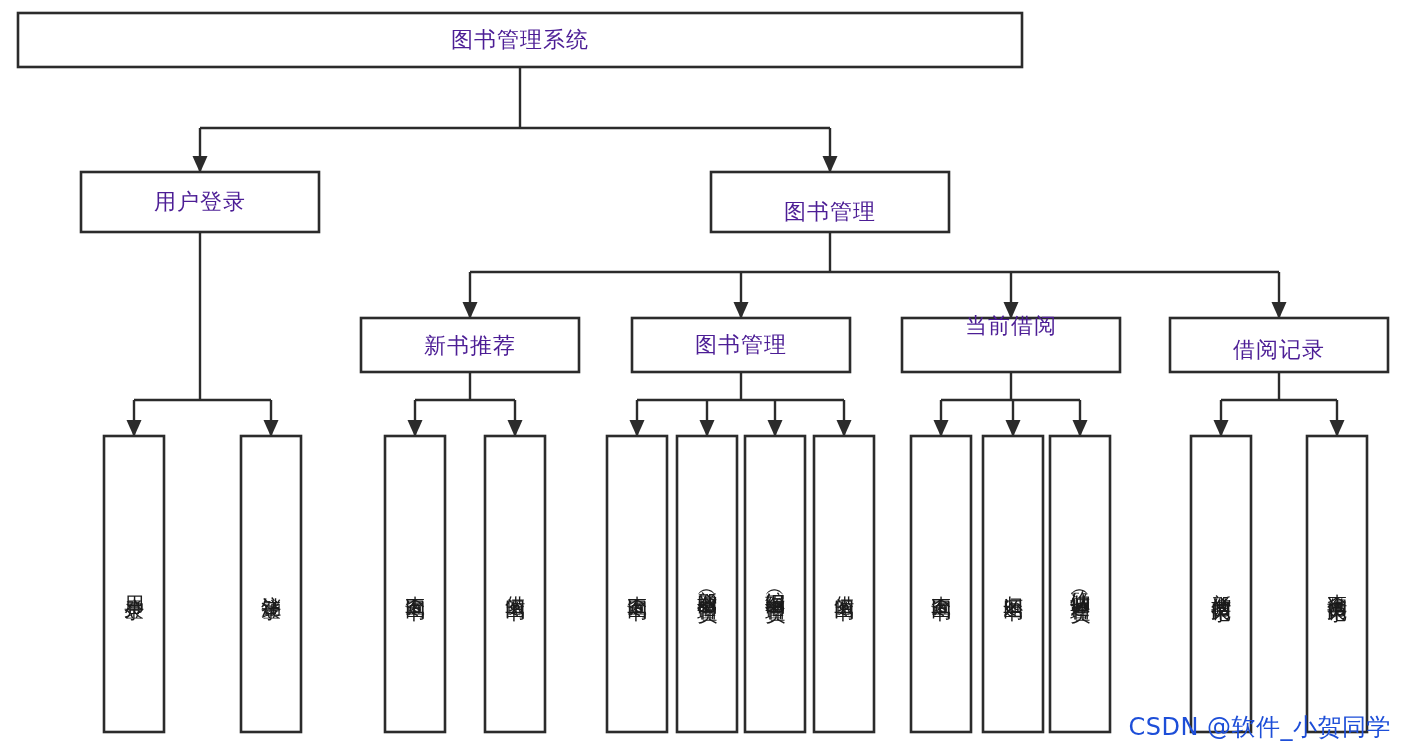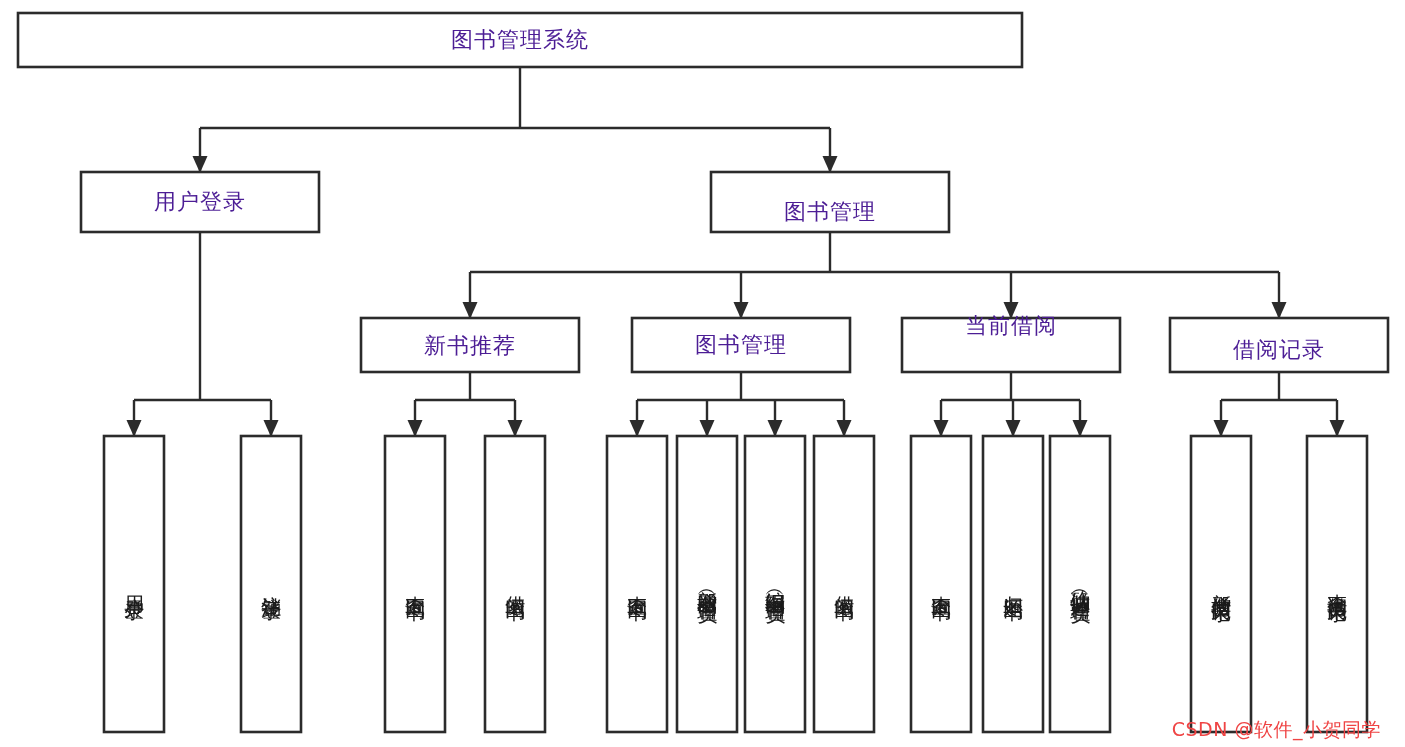--- a/index.html
+++ b/index.html
@@ -66,24 +66,24 @@
     writing-mode: vertical-rl;
     text-orientation: upright;
     font-family: "DejaVu Sans", "Liberation Sans", sans-serif;
     letter-spacing: 2px;
     pointer-events: none;
     overflow: hidden;
     text-align: center;
   }
   .watermark {
     position: absolute;
-    right: 24px;
+    right: 14px;
     bottom: 4px;
-    color: #ef4444;
-    font-size: 19px;
+    color: #1d4ed8;
+    font-size: 24px;
     letter-spacing: 0.5px;
     font-family: "DejaVu Sans", "Liberation Sans", sans-serif;
     user-select: none;
   }
 </style>
 </head>
 <body>
 
 <div id="stage">
 

